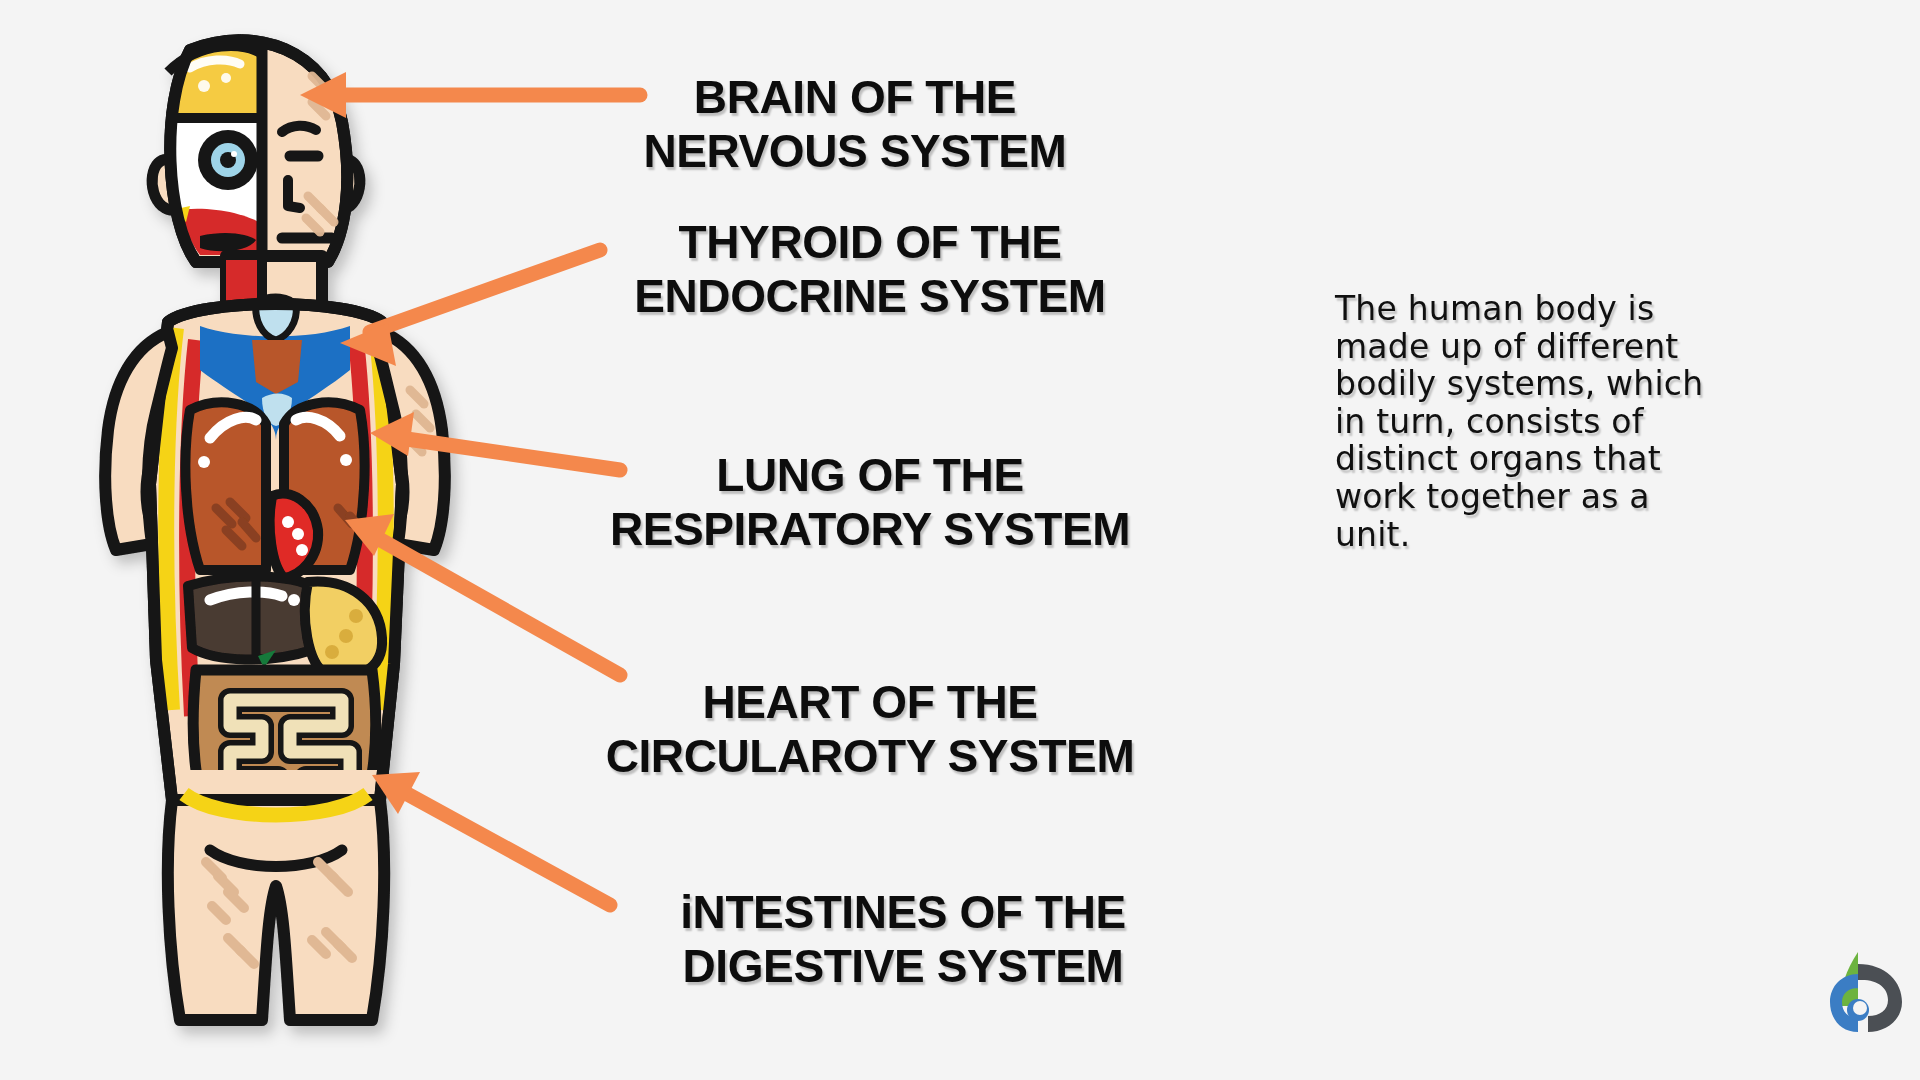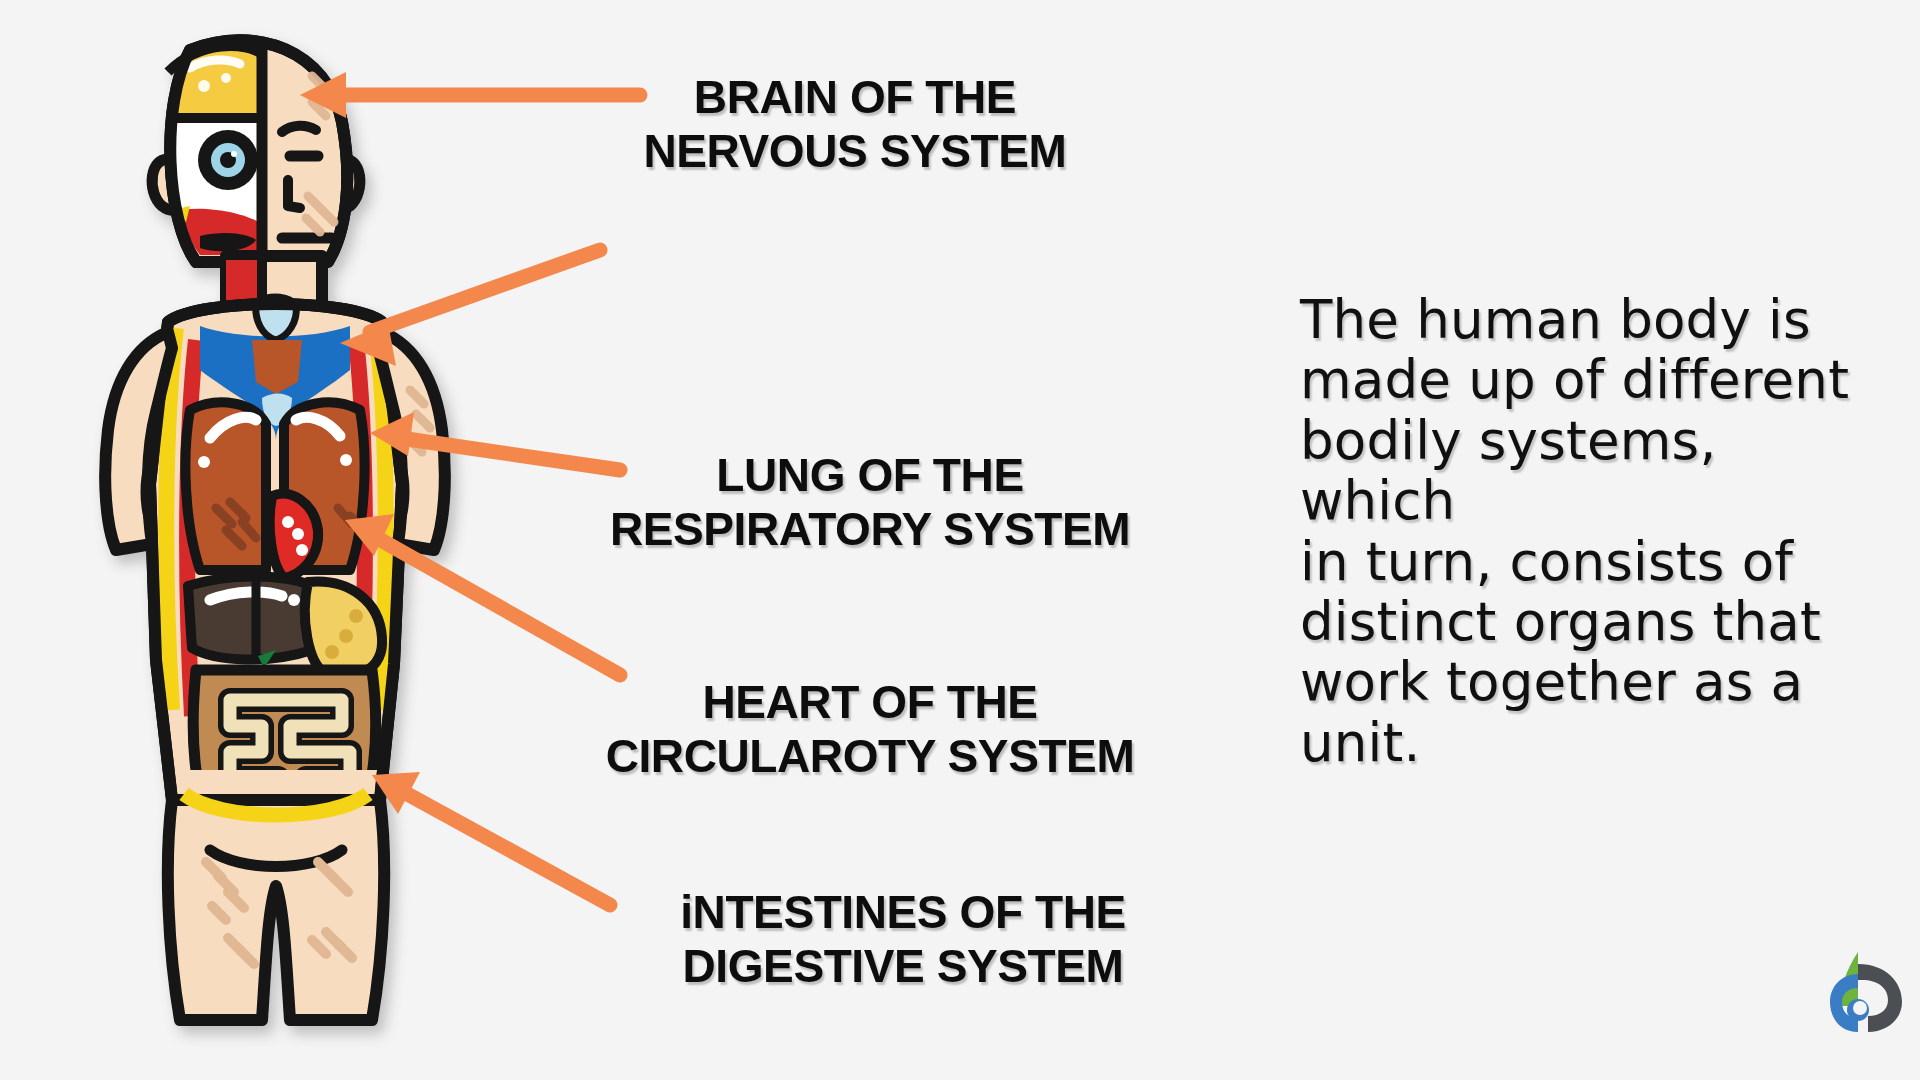--- a/index.html
+++ b/index.html
@@ -54,26 +54,27 @@
 
   
   #note-block {
     position: absolute;
     left: 1300px;
     top: 290px;
     width: 580px;
   }
   #note-text {
     font-family: "DejaVu Sans", sans-serif;
-    font-size: 53px;
+    font-size: 33px;
     line-height: 1.14;
     color: #101010;
     letter-spacing: 0.2px;
     text-shadow: 2px 3px 2px rgba(0,0,0,0.20);
     white-space: pre-line;
+    margin-left: 35px;
   }
 
   
   #brand-logo {
     position: absolute;
     left: 1828px;
     top: 948px;
     width: 80px;
     height: 86px;
   }
@@ -303,20 +304,22 @@
       <g>
         <line x1="610" y1="905" x2="400" y2="790" stroke="#f4884c" stroke-width="15" stroke-linecap="round"></line>
         <polygon points="372,775 420,772 398,814"></polygon>
       </g>
     </g>
   </svg>
 
   <div class="callout-label" style="left:590px; top:38px; width:530px;margin-top:32px;">BRAIN OF THE
 NERVOUS SYSTEM</div>
 
+  <div class="callout-label" style="left:560px; top:215px; width:620px;">THYROID OF THE
+ENDOCRINE SYSTEM</div>
 
   <div class="callout-label" style="left:540px; top:448px; width:660px;">LUNG OF THE
 RESPIRATORY SYSTEM</div>
 
   <div class="callout-label" style="left:530px; top:675px; width:680px;">HEART OF THE
 CIRCULAROTY SYSTEM</div>
 
   <div class="callout-label" style="left:588px; top:885px; width:630px;">iNTESTINES OF THE
 DIGESTIVE SYSTEM</div>
 

